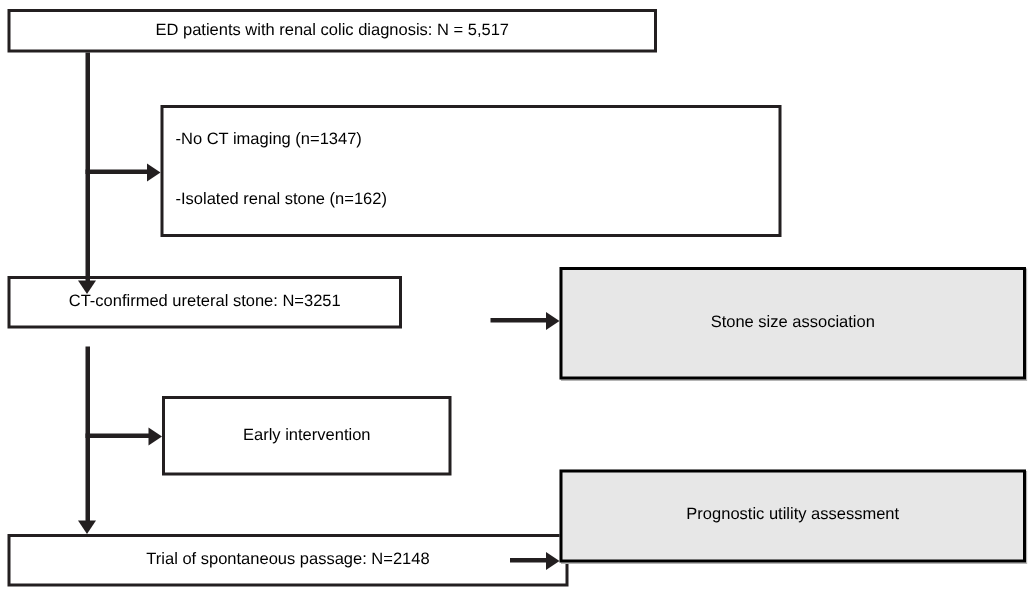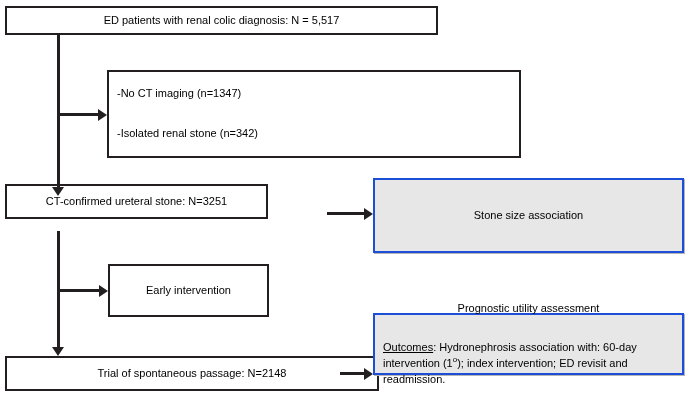--- a/index.html
+++ b/index.html
@@ -24,21 +24,21 @@
     font-size: 11px;
     line-height: 1.42;
     display: flex;
     flex-direction: column;
     justify-content: center;
   }
   .box.center { text-align: center; align-items: center; }
   .box.left   { text-align: left; align-items: flex-start; gap: 24px; }
   .shaded {
     background: #e7e7e7;
-    border: 2px solid #1d4ed8;
+    border: 2px solid #000000;
     box-shadow: 1px 1px 0 #b5b5b5;
   }
   .pad { padding: 0 8px; }
   .title-line {
     text-align: center;
     display: block;
     width: 100%;
   }
   .body-line { display: block; width: 100%; }
   .u { text-decoration: underline; }
@@ -70,44 +70,41 @@
 <body>
 
 <div id="canvas">
 
   <div class="box center pad" style="left:5px; top:6px; width:433px; height:29px;">
     <span class="title-line">ED patients with renal colic diagnosis: N = 5,517</span>
   </div>
 
   <div class="box left pad" style="left:107px; top:70px; width:414px; height:88px;">
     <span class="body-line">-No CT imaging (n=1347)</span>
-    <span class="body-line">-Isolated renal stone (n=342)</span>
+    <span class="body-line">-Isolated renal stone (n=162)</span>
   </div>
 
   <div class="box center pad" style="left:5px; top:184px; width:263px; height:35px;">
     <span class="title-line">CT-confirmed ureteral stone: N=3251</span>
   </div>
 
-  <div class="box center pad" style="left:108px; top:264px; width:161px; height:53px;">
+  <div class="box center pad" style="left:108px; top:264px; width:193px; height:53px;">
     <span class="title-line">Early intervention</span>
   </div>
 
   <div class="box center pad" style="left:5px; top:356px; width:374px; height:35px;">
     <span class="title-line">Trial of spontaneous passage: N=2148</span>
   </div>
 
   <div class="box shaded left pad" style="left:373px; top:178px; width:311px; height:75px;">
     <span class="title-line">Stone size association</span>
   </div>
 
   <div class="box shaded left pad" style="left:373px; top:313px; width:311px; height:62px;">
     <span class="title-line">Prognostic utility assessment</span>
-    <span class="body-line">
-      <span class="u">Outcomes</span><span>: Hydronephrosis association with: 60-day intervention (1</span><span class="sup">o</span><span>); index intervention; ED revisit and readmission.</span>
-    </span>
   </div>
 
   <div class="vline" style="left:57px; top:35px; height:153px;"></div>
   <div class="arrow-down" style="left:52px; top:187px;"></div>
 
   <div class="hline" style="left:57px; top:113px; width:42px;"></div>
   <div class="arrow-right" style="left:98px; top:109px;"></div>
 
   <div class="vline" style="left:57px; top:231px; height:117px;"></div>
   <div class="arrow-down" style="left:52px; top:347px;"></div>

